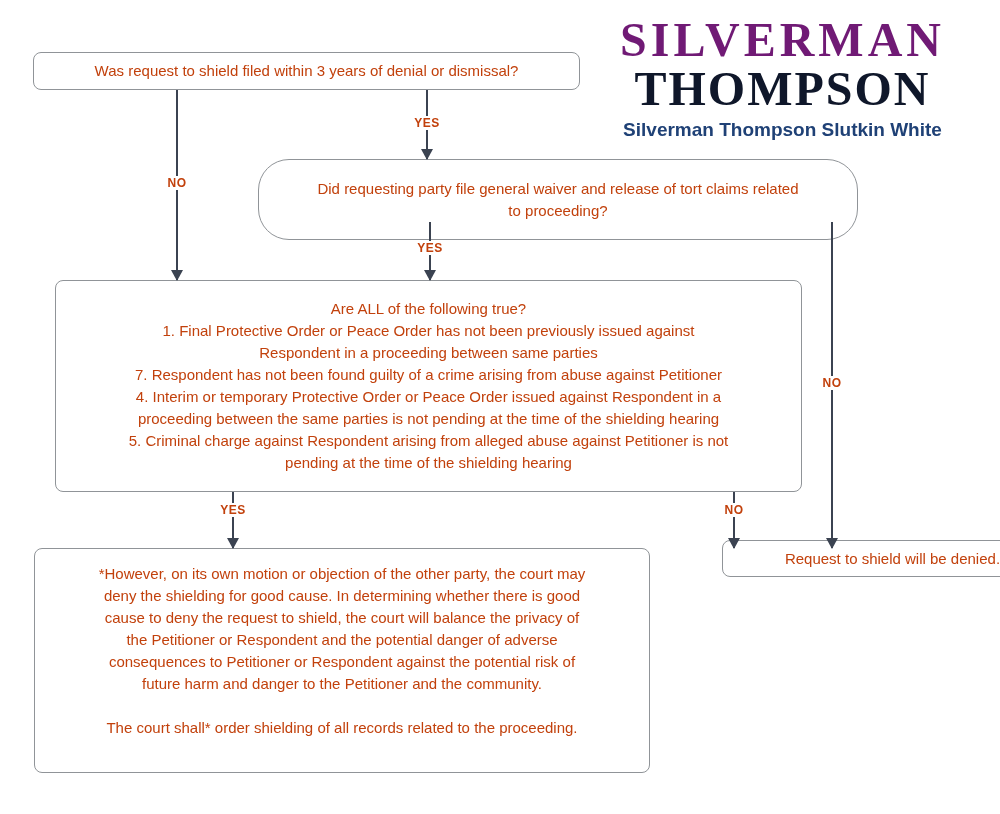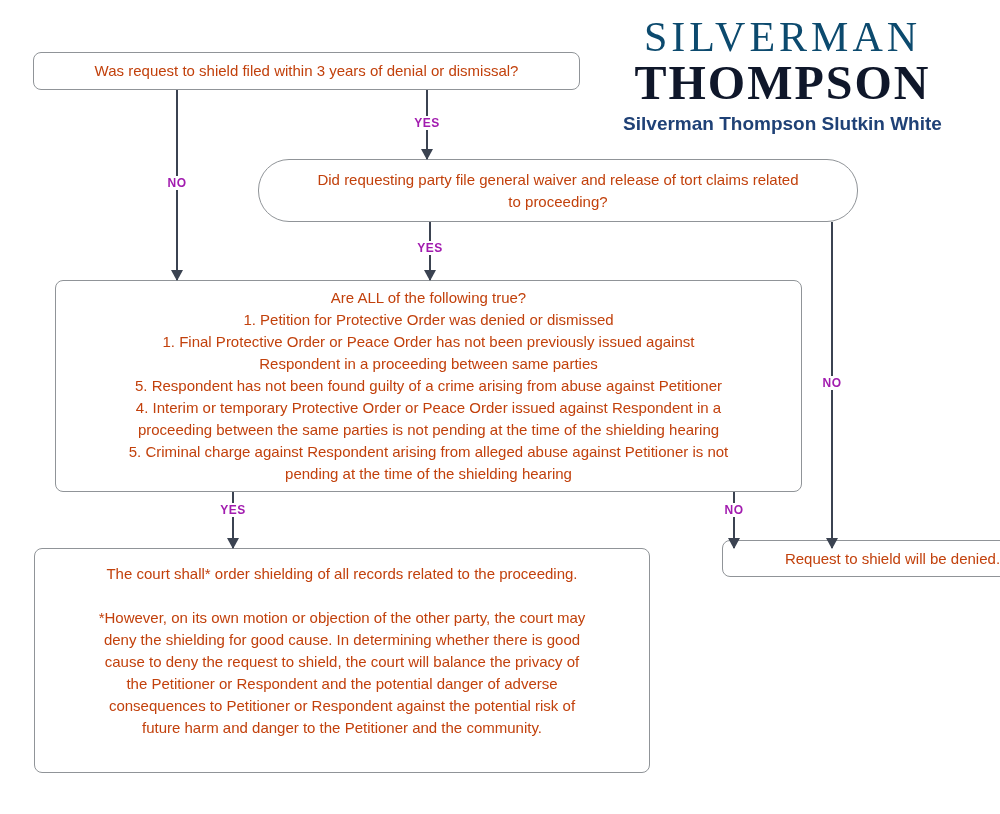--- a/index.html
+++ b/index.html
@@ -14,25 +14,25 @@
 
   
   .logo {
     position: absolute;
     left: 585px; top: 16px; width: 395px;
     text-align: center;
     user-select: none;
   }
   .logo-line1 {
     font-family: "Liberation Serif", serif;
-    font-weight: normal;
-    font-size: 42px;
+    font-weight: bold;
+    font-size: 48px;
     line-height: 1.0;
     letter-spacing: 4px;
-    color: #0c4a6e;
+    color: #701a75;
     white-space: nowrap;
   }
   .logo-line2 {
     font-family: "Liberation Serif", serif;
     font-weight: bold;
     font-size: 48px;
     line-height: 1.0;
     letter-spacing: 2px;
     color: #0f172a;
     white-space: nowrap;
@@ -60,42 +60,42 @@
     box-sizing: border-box;
     text-align: center;
   }
   .box-text {
     white-space: pre-line;
     font-size: 15px;
     line-height: 22px;
     text-align: center;
   }
   .node-q1   { left: 33px;  top: 52px;  width: 547px; height: 38px; }
-  .node-q2   { left: 258px; top: 159px; width: 600px; height: 63px; border-radius: 31px; }
+  .node-q2   { left: 258px; top: 159px; width: 600px; height: 81px; border-radius: 31px; }
   .node-q3   { left: 35px;  top: 280px; width: 747px; height: 212px; flex-direction: column; margin-left: 20px; }
   .node-granted {
     left: 34px; top: 548px; width: 616px; height: 225px;
     flex-direction: column; justify-content: flex-start;
     padding: 14px 26px;
   }
   .node-granted .box-text + .box-text { margin-top: 22px; }
   .node-denied { left: 683px; top: 540px; width: 341px; height: 37px; margin-left: 39px; }
 
   
   .connector {
     position: absolute;
     width: 2px;
     background: #3b4351;
   }
   .edge-label {
     position: absolute;
     left: 50%;
     transform: translateX(-50%);
     background: #ffffff;
-    color: #a21caf;
+    color: #c2410c;
     font-weight: bold;
     font-size: 12px;
     letter-spacing: 0.5px;
     line-height: 14px;
     padding: 0 2px;
     white-space: nowrap;
   }
   .arrow-down {
     position: absolute;
     bottom: -1px;
@@ -134,38 +134,37 @@
     <div class="box-text">Was request to shield filed within 3 years of denial or dismissal?</div>
   </div>
 
   <div class="node node-q2">
     <div class="box-text">Did requesting party file general waiver and release of tort claims related
 to proceeding?</div>
   </div>
 
   <div class="node node-q3">
     <div class="box-text">Are ALL of the following true?</div>
-    <div class="box-text">1. Petition for Protective Order was denied or dismissed</div>
     <div class="box-text">1. Final Protective Order or Peace Order has not been previously issued against
 Respondent in a proceeding between same parties</div>
-    <div class="box-text">5. Respondent has not been found guilty of a crime arising from abuse against Petitioner</div>
+    <div class="box-text">7. Respondent has not been found guilty of a crime arising from abuse against Petitioner</div>
     <div class="box-text">4. Interim or temporary Protective Order or Peace Order issued against Respondent in a
 proceeding between the same parties is not pending at the time of the shielding hearing</div>
     <div class="box-text">5. Criminal charge against Respondent arising from alleged abuse against Petitioner is not
 pending at the time of the shielding hearing</div>
   </div>
 
   <div class="node node-granted">
-    <div class="box-text">The court shall* order shielding of all records related to the proceeding.</div>
     <div class="box-text">*However, on its own motion or objection of the other party, the court may
 deny the shielding for good cause. In determining whether there is good
 cause to deny the request to shield, the court will balance the privacy of
 the Petitioner or Respondent and the potential danger of adverse
 consequences to Petitioner or Respondent against the potential risk of
 future harm and danger to the Petitioner and the community.</div>
+    <div class="box-text">The court shall* order shielding of all records related to the proceeding.</div>
   </div>
 
   <div class="node node-denied">
     <div class="box-text">Request to shield will be denied.</div>
   </div>
 
   <div class="connector c-q1-yes">
     <span class="edge-label">YES</span>
     <span class="arrow-down"></span>
   </div>

